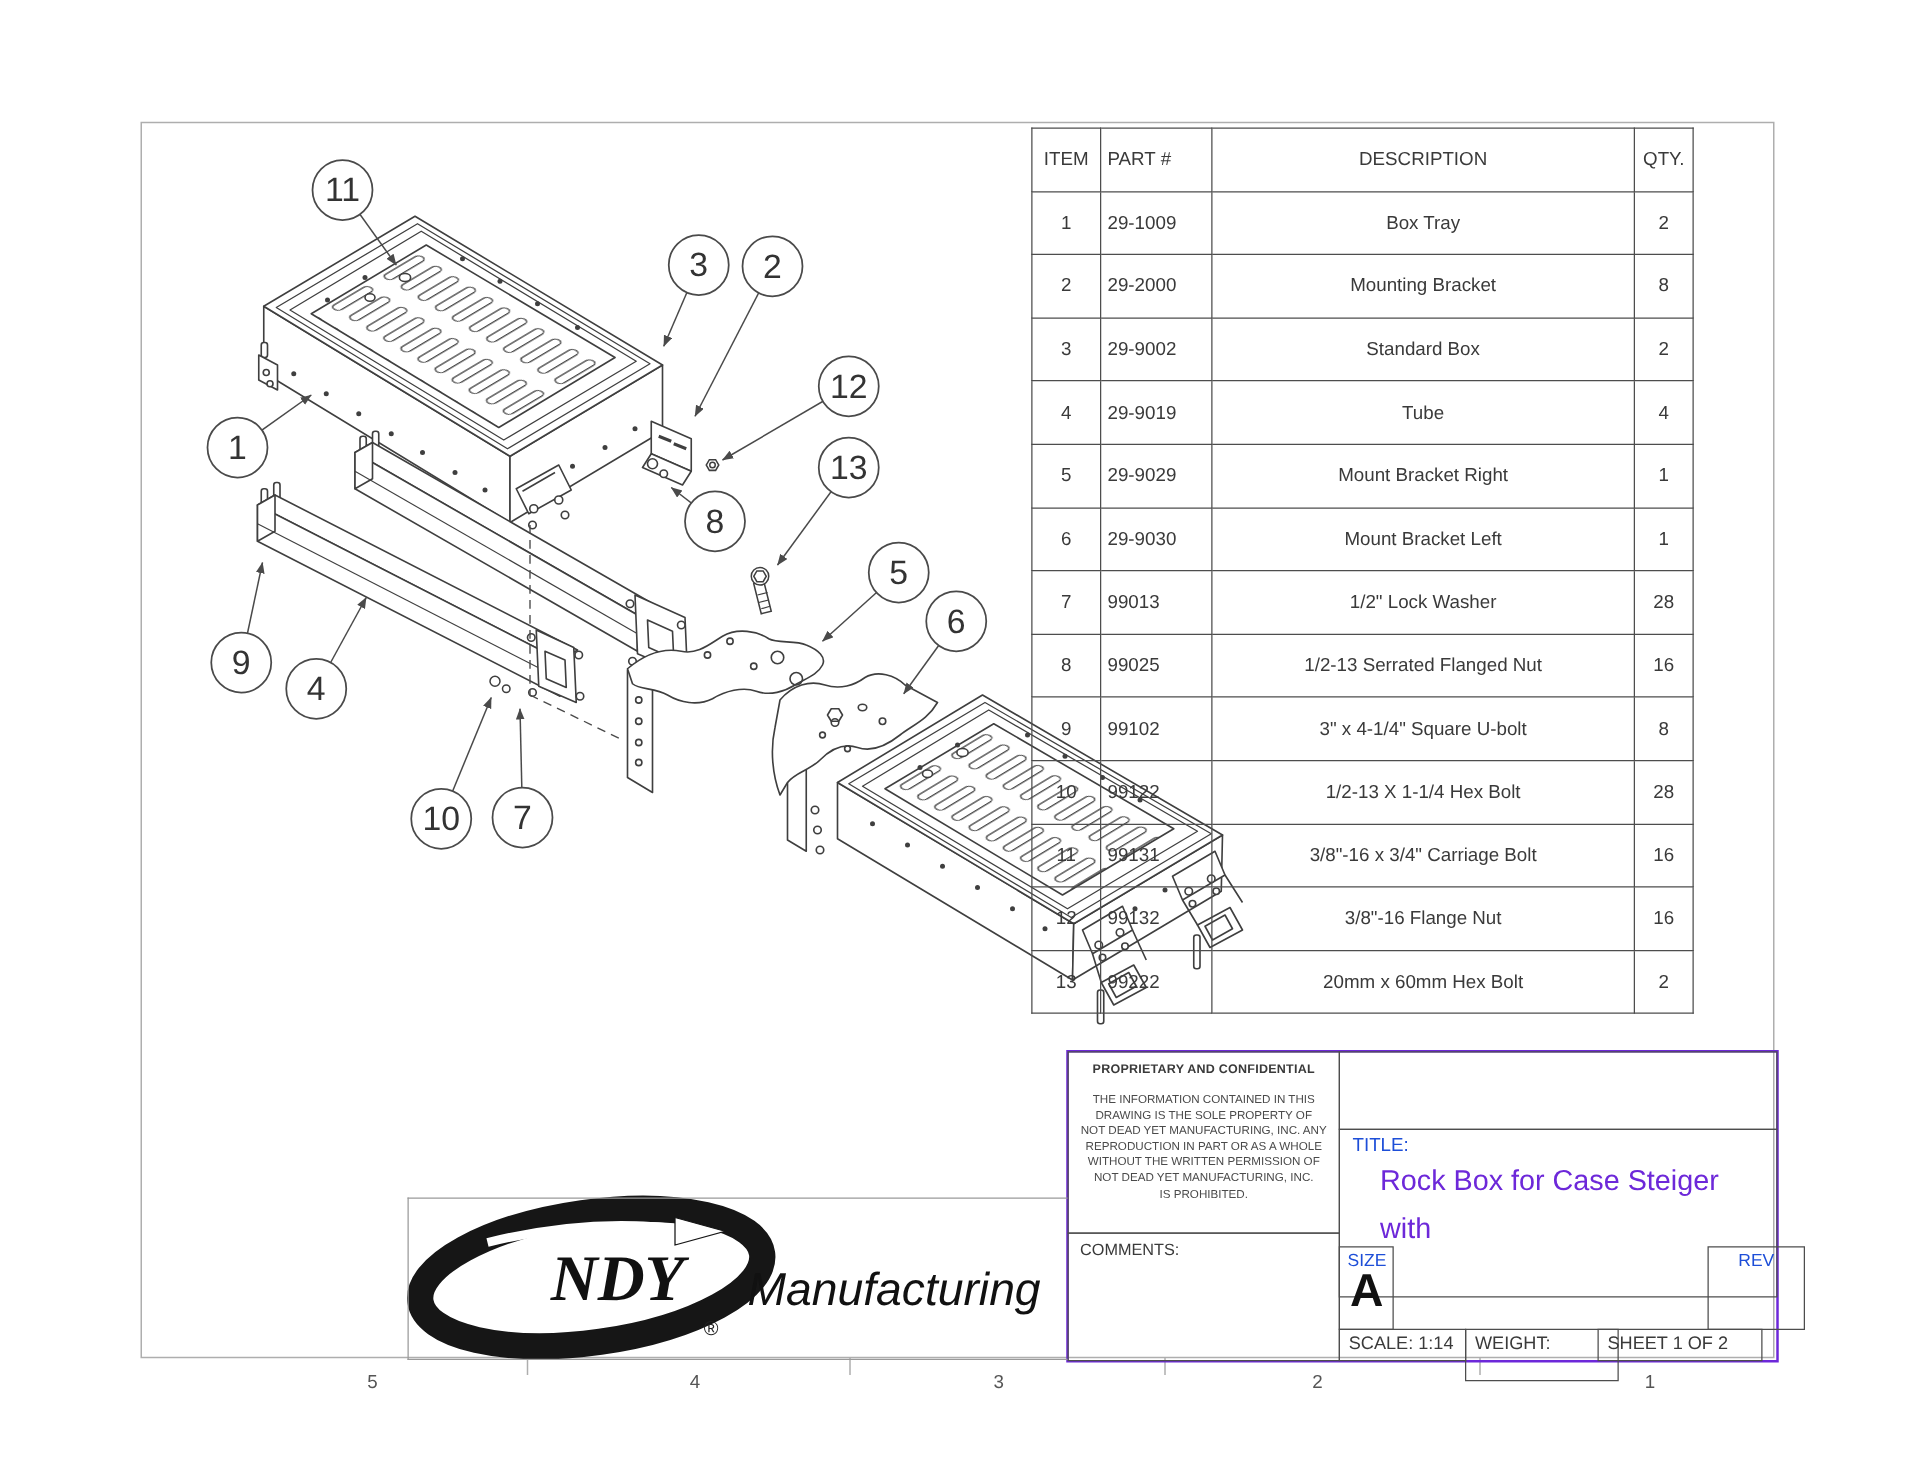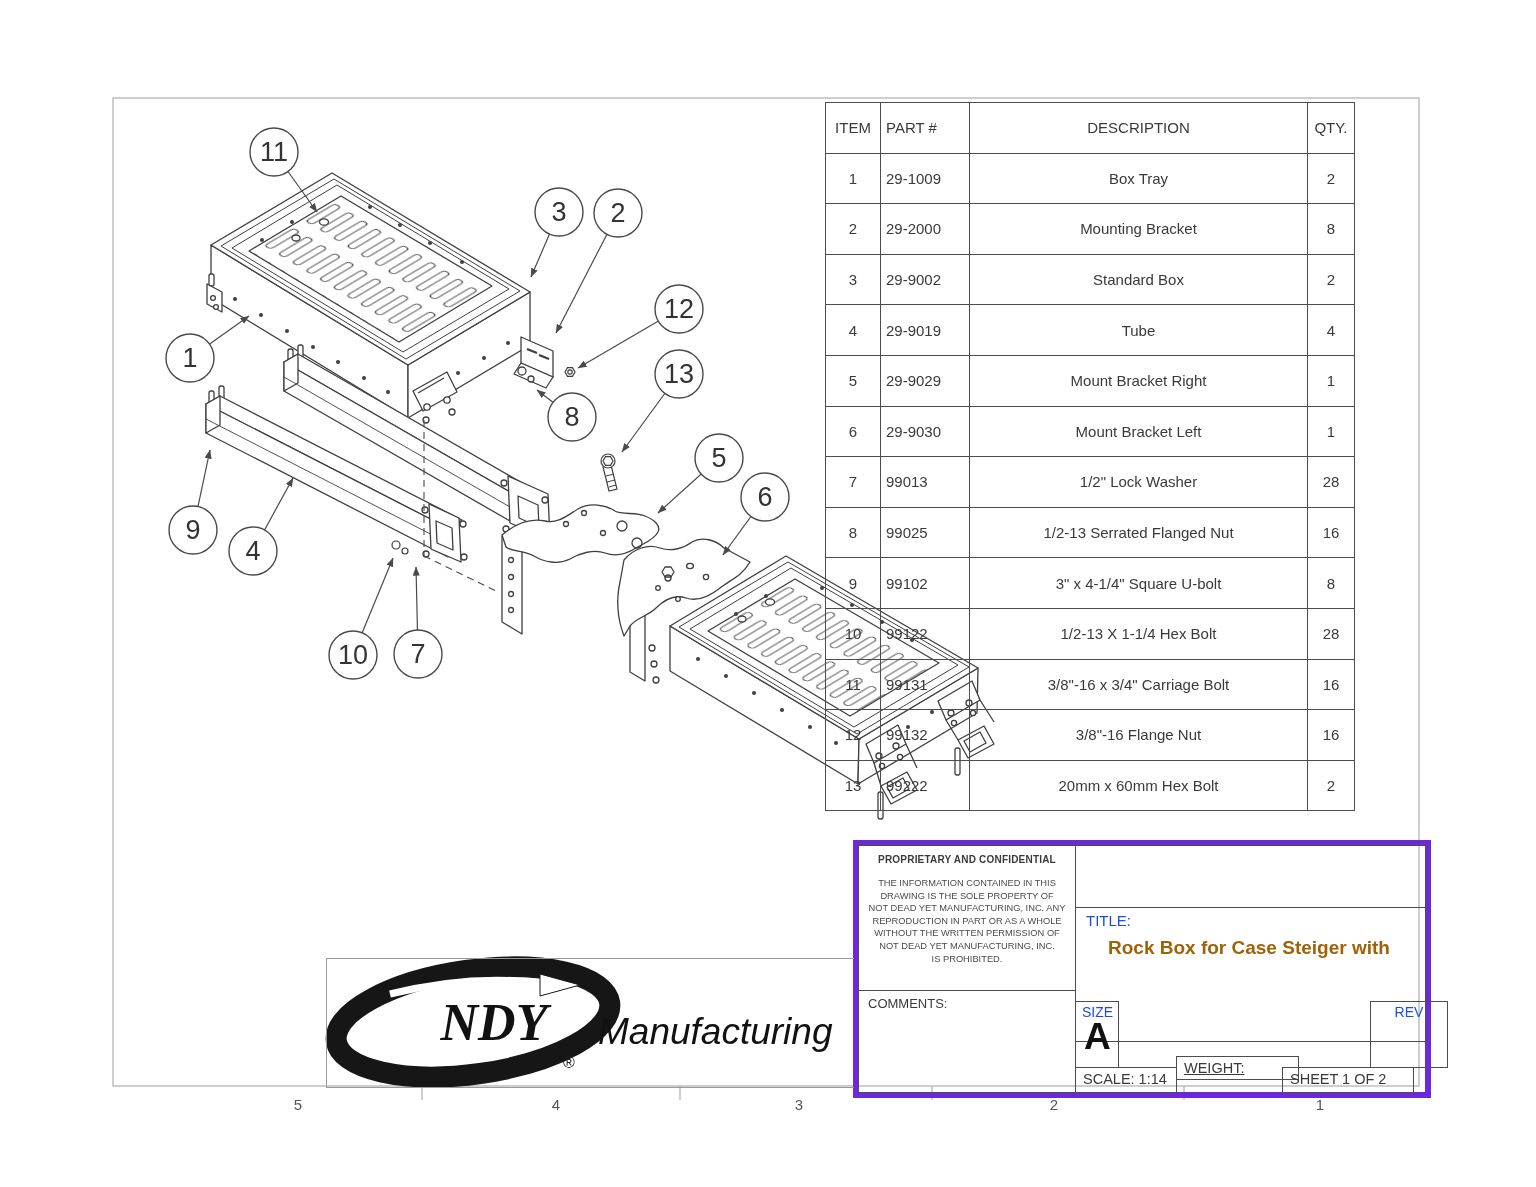--- a/index.html
+++ b/index.html
@@ -10,41 +10,41 @@
   #parts-table{position:absolute;left:825px;top:102px;width:507px;border-collapse:collapse;
                color:#3a3a3a;font-size:15px;table-layout:fixed;}
   #parts-table td,#parts-table th{border:1px solid #4d4d4d;height:25.6px;padding:12px 3px;
                font-weight:normal;overflow:hidden;white-space:nowrap;}
   #parts-table .c-item{width:48px;text-align:center;}
   #parts-table .c-part{width:80px;text-align:left;padding-left:5px;}
   #parts-table .c-desc{width:331px;text-align:center;}
   #parts-table .c-qty{width:40px;text-align:center;}
   
   #title-block{position:absolute;left:853px;top:840px;width:566px;height:246px;
-               border:6px solid #6d28d9;color:#3a3a3a;}
+               border:2px solid #6d28d9;color:#3a3a3a;}
   .tb-cell{position:absolute;box-sizing:border-box;border:1px solid #4d4d4d;}
   #prop-cell{left:-1px;top:-1px;width:218px;height:146px;text-align:center;padding-top:8px;}
   #prop-cell .prop-head{font-size:10px;font-weight:bold;letter-spacing:.2px;margin-bottom:12px;}
   #prop-cell .prop-line{font-size:9.3px;line-height:12.6px;color:#4a4a4a;}
   #comments-cell{left:-1px;top:144px;width:218px;height:103px;font-size:13px;padding:5px 0 0 9px;}
   #empty-cell{left:216px;top:-1px;width:351px;height:63px;}
   #title-cell{left:216px;top:61px;width:351px;height:135px;}
   #title-cell .tb-label{font-size:15px;margin:4px 0 0 10px;}
-  .title-line{font-size:19px;font-weight:bold;color:#a16207;margin-left:32px;line-height:38px;}
+  .title-line{font-size:23px;font-weight:normal;color:#6d28d9;margin-left:32px;line-height:38px;}
   #size-cell{left:216px;top:155px;width:44px;height:67px;}
   #dwg-cell{left:259px;top:155px;width:231px;height:67px;}
   #rev-cell{left:489px;top:155px;width:78px;height:67px;margin-left:22px;}
   .tb-label{font-size:14px;color:#1d4ed8;}
   #size-cell .tb-label{margin:2px 0 0 6px;}
   #size-cell .size-val{font-size:37px;font-weight:bold;color:#111;margin:-4px 0 0 8px;}
   #dwg-cell .tb-label{margin:2px 0 0 6px;}
   #dwg-cell .dwg-val{font-size:35px;color:#222;letter-spacing:2px;text-align:center;margin-top:-6px;}
   #rev-cell .tb-label{margin:2px 0 0 0;text-align:center;}
   #scale-cell{left:216px;top:221px;width:102px;height:26px;}
-  #weight-cell{left:317px;top:210px;width:123px;height:24px;text-decoration:underline;}
+  #weight-cell{left:317px;top:221px;width:123px;height:42px;}
   #sheet-cell{left:423px;top:221px;width:132px;height:26px;}
   .tb-bottom{font-size:14.5px;padding:3px 0 0 7px;}
   
   #logo-box{position:absolute;left:326px;top:958px;width:527px;height:128px;
             border:1px solid #9a9a9a;border-right:none;}
 </style>
 </head>
 <body>
 
 <div id="sheet">

